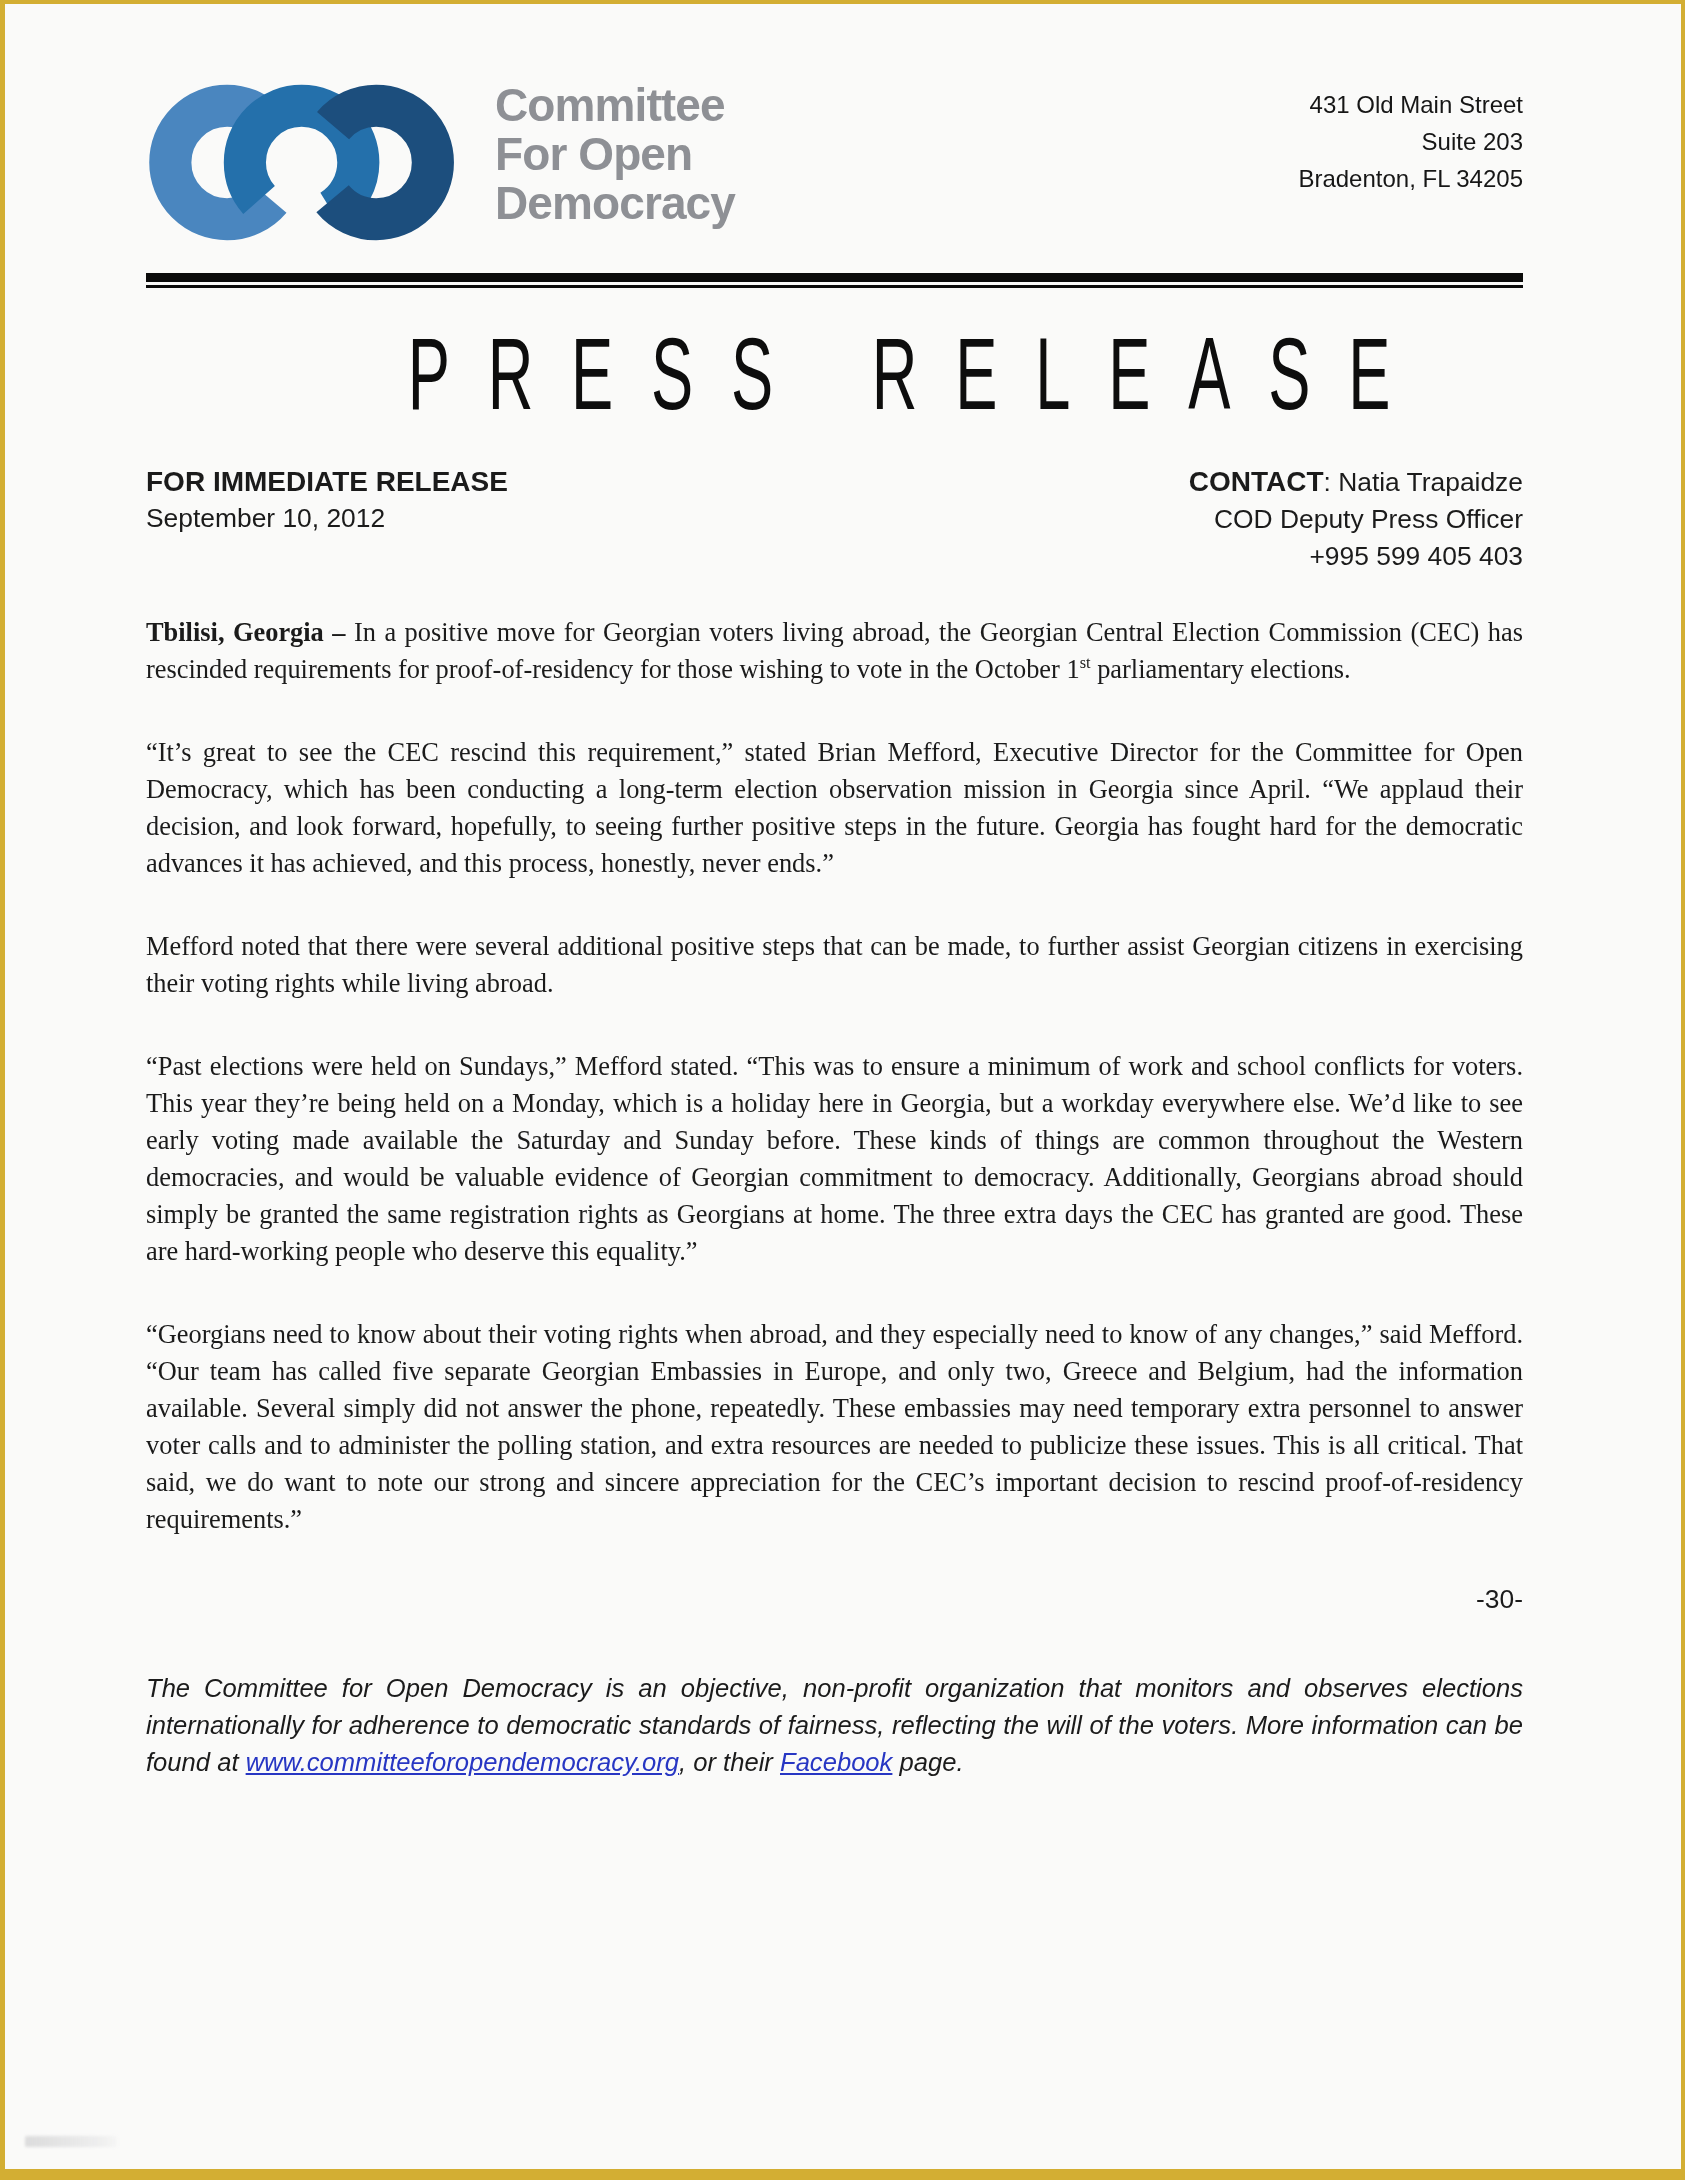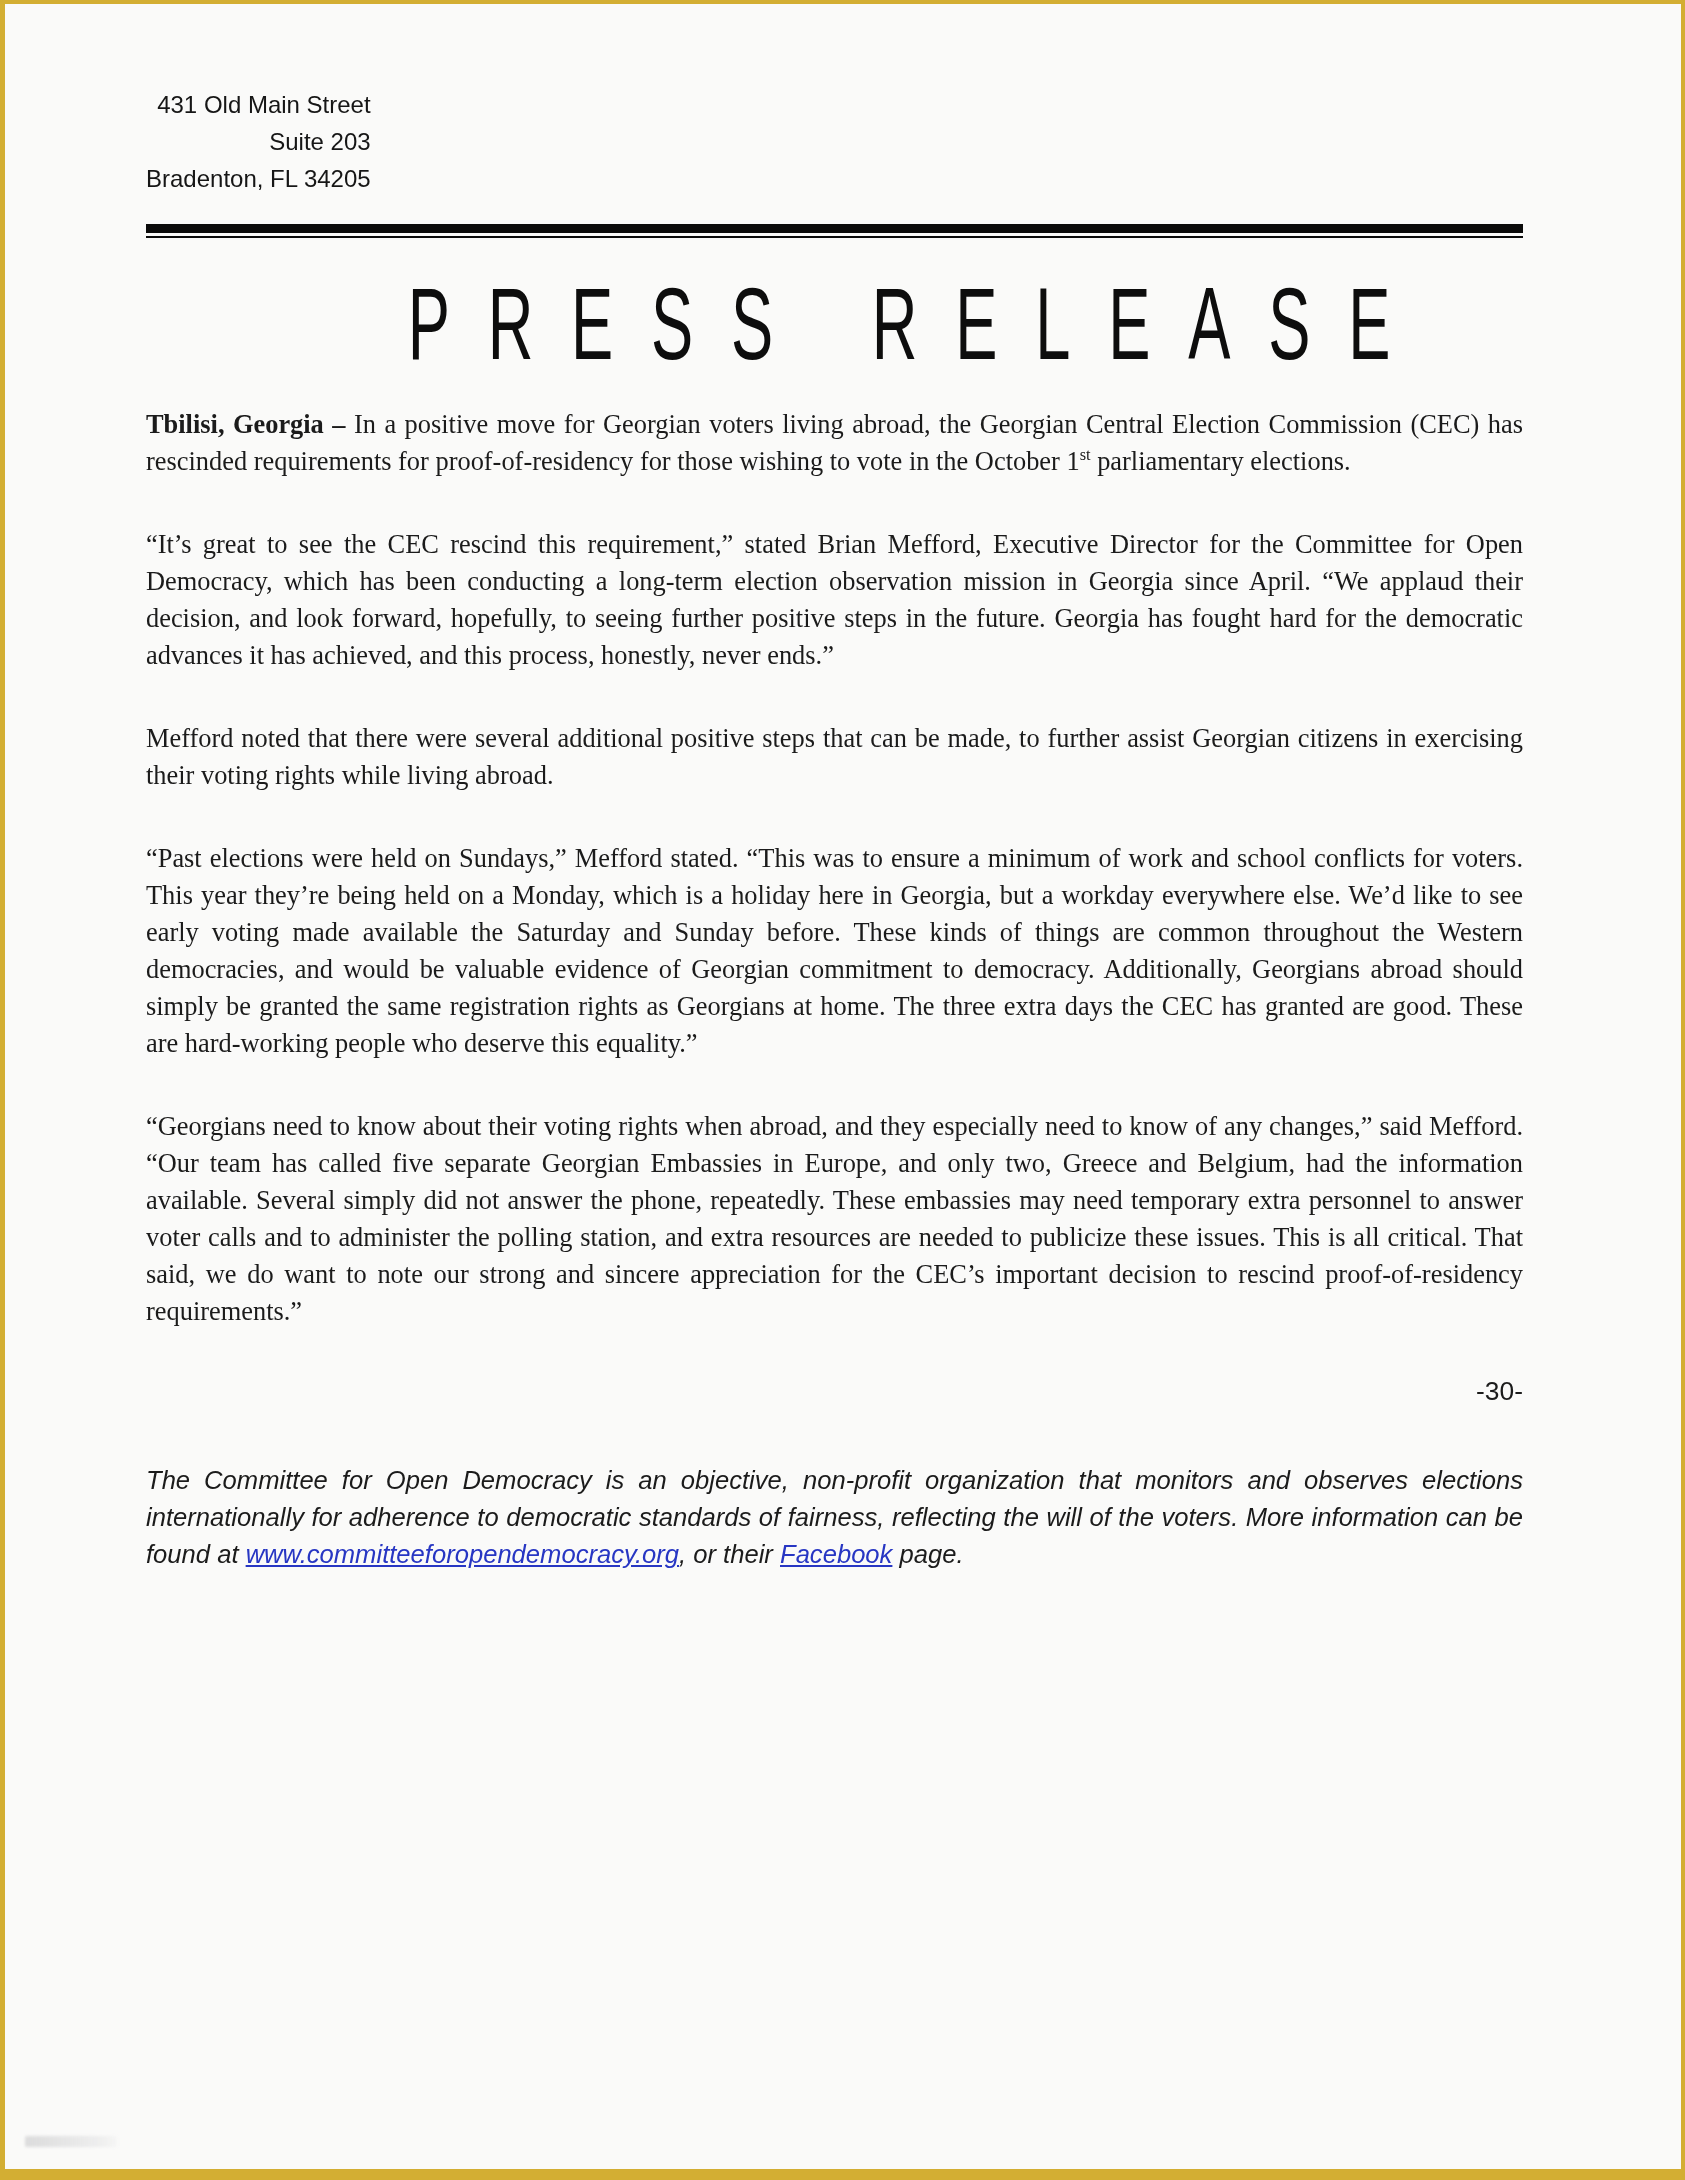--- a/index.html
+++ b/index.html
@@ -69,35 +69,61 @@
     filter:blur(1.7px);border-radius:1.7px;
   }
 </style>
 </head>
 <body>
 
 <div class="page">
   <div class="content">
 
     <div class="header-row">
+      <div class="brand">
+        <svg class="logo-svg" viewBox="0 0 385 200" aria-hidden="true">
+
+          <circle cx="100" cy="100" r="70" fill="none" stroke="#4a86bf" stroke-width="52" stroke-dasharray="342 98" stroke-dashoffset="391"></circle>
+
+          <circle cx="192" cy="100" r="70" fill="none" stroke="#2470ab" stroke-width="52" stroke-dasharray="342 98" stroke-dashoffset="271"></circle>
+
+          <circle cx="284" cy="100" r="70" fill="none" stroke="#1c4e7d" stroke-width="52" stroke-dasharray="342 98" stroke-dashoffset="171"></circle>
+        </svg>
+        <div class="brand-name">
+          <div>Committee</div>
+          <div>For Open</div>
+          <div>Democracy</div>
+        </div>
+      </div>
       <div class="address">
         <div>431 Old Main Street</div>
         <div>Suite 203</div>
         <div>Bradenton, FL 34205</div>
       </div>
     </div>
 
     <div class="rule">
       <div class="thick"></div>
       <div class="gap"></div>
       <div class="thin"></div>
     </div>
 
     <div class="masthead">PRESS RELEASE</div>
 
+    <div class="release-row">
+      <div class="release-left">
+        <div class="lbl">FOR IMMEDIATE RELEASE</div>
+        <div>September 10, 2012</div>
+      </div>
+      <div class="release-right">
+        <div><span class="lbl">CONTACT</span><span>:  Natia Trapaidze</span></div>
+        <div>COD Deputy Press Officer</div>
+        <div>+995 599 405 403</div>
+      </div>
+    </div>
 
 
     <div class="body-copy">
       <p><span class="seg-bold">Tbilisi, Georgia – </span><span>In a positive move for Georgian voters living abroad, the Georgian Central Election Commission (CEC) has rescinded requirements for proof-of-residency for those wishing to vote in the October 1</span><sup>st</sup><span> parliamentary elections.</span></p>
       <p><span>“It’s great to see the CEC rescind this requirement,” stated Brian Mefford, Executive Director for the Committee for Open Democracy, which has been conducting a long-term election observation mission in Georgia since April. “We applaud their decision, and look forward, hopefully, to seeing further positive steps in the future. Georgia has fought hard for the democratic advances it has achieved, and this process, honestly, never ends.”</span></p>
       <p><span>Mefford noted that there were several additional positive steps that can be made, to further assist Georgian citizens in exercising their voting rights while living abroad.</span></p>
       <p><span>“Past elections were held on Sundays,” Mefford stated. “This was to ensure a minimum of work and school conflicts for voters. This year they’re being held on a Monday, which is a holiday here in Georgia, but a workday everywhere else. We’d like to see early voting made available the Saturday and Sunday before. These kinds of things are common throughout the Western democracies, and would be valuable evidence of Georgian commitment to democracy. Additionally, Georgians abroad should simply be granted the same registration rights as Georgians at home. The three extra days the CEC has granted are good. These are hard-working people who deserve this equality.”</span></p>
       <p><span>“Georgians need to know about their voting rights when abroad, and they especially need to know of any changes,” said Mefford. “Our team has called five separate Georgian Embassies in Europe, and only two, Greece and Belgium, had the information available. Several simply did not answer the phone, repeatedly. These embassies may need temporary extra personnel to answer voter calls and to administer the polling station, and extra resources are needed to publicize these issues. This is all critical. That said, we do want to note our strong and sincere appreciation for the CEC’s important decision to rescind proof-of-residency requirements.”</span></p>
     </div>
 

